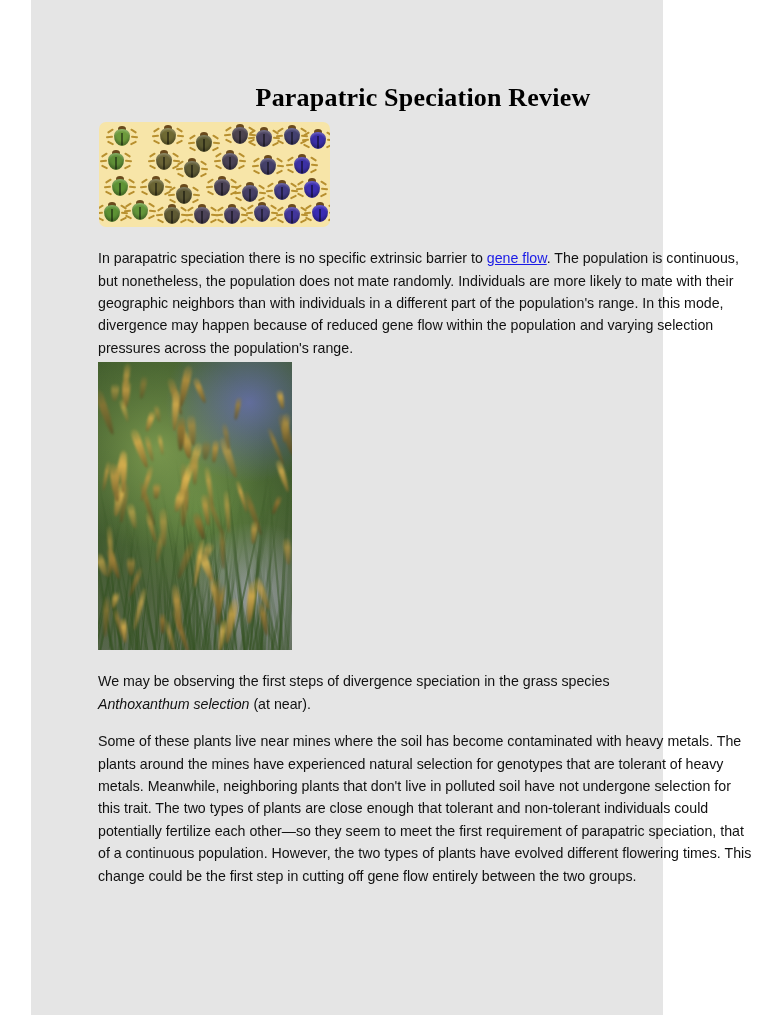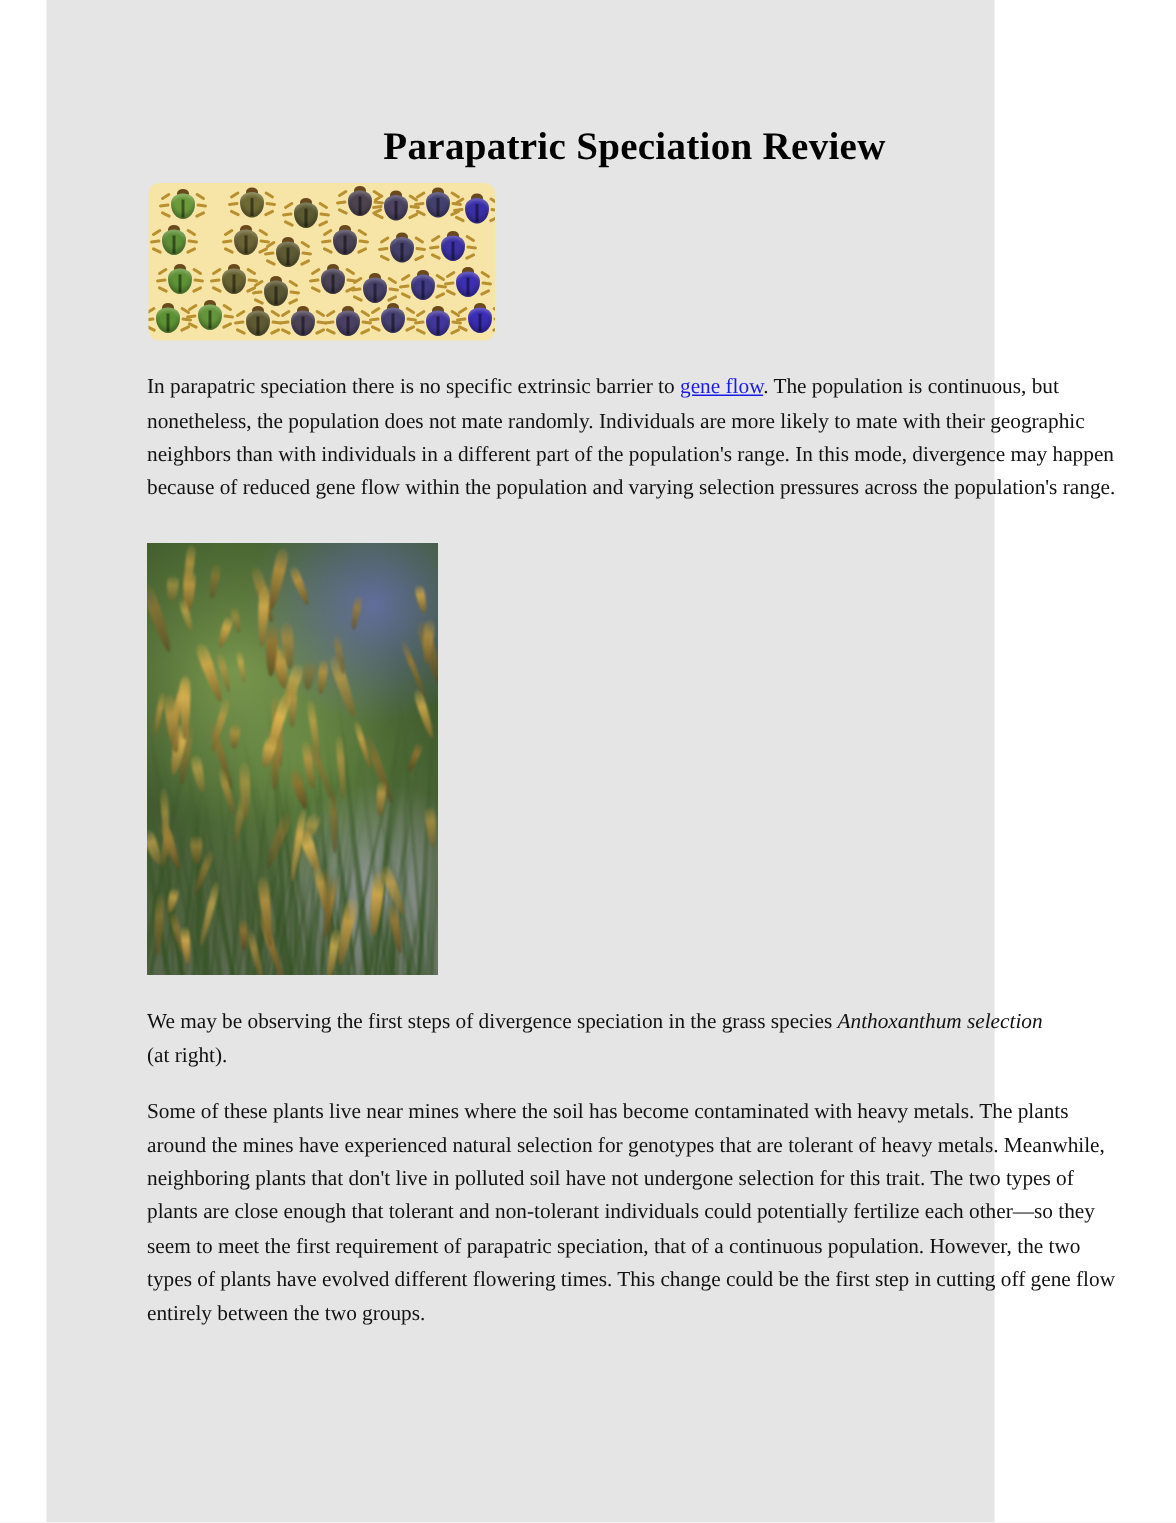--- a/index.html
+++ b/index.html
@@ -137,21 +137,20 @@
     background: radial-gradient(ellipse 120% 90% at 50% 50%, rgba(255,255,255,0.03), rgba(0,0,0,0.18));
   }
 
   
   .para {
     position: absolute;
     font-size: 14.2px;
     line-height: 22.4px;
     color: #111111;
     text-align: left;
-    font-family: Liberation Serif, serif;
   }
   #para-intro  { left: 67px; top: 233px; width: 655px; }
   #caption     { left: 67px; top: 656px; width: 600px; }
   #para-mines  { left: 67px; top: 716px; width: 655px; }
 
   .para a.gene-flow-link {
     color: #1a1ae6;
     text-decoration: underline;
   }
   .sci-name { font-style: italic; }
@@ -685,18 +684,18 @@
       <div class="seed" style="width: 7.98572px; height: 35.2983px; left: 79.324px; top: 54.1242px; background: linear-gradient(rgba(145, 118, 51, 0.15), rgb(145, 118, 51) 35%, rgba(87, 71, 31, 0.85)); transform: rotate(1.59779deg); opacity: 0.94;"></div>
       <div class="seed" style="width: 4.51812px; height: 40.6274px; left: 122.396px; top: 166.203px; background: linear-gradient(rgba(143, 116, 50, 0.15), rgb(143, 116, 50) 35%, rgba(86, 70, 30, 0.85)); transform: rotate(-2.28239deg); opacity: 0.72;"></div>
       <div class="seed" style="width: 4.10335px; height: 30.4641px; left: 5.86953px; top: 99.2719px; background: linear-gradient(rgba(185, 151, 66, 0.15), rgb(185, 151, 66) 35%, rgba(111, 91, 40, 0.85)); transform: rotate(10.6117deg); opacity: 0.83;"></div>
     </div>
 
   <p class="para" id="para-intro">
     <span>In parapatric speciation there is no specific extrinsic barrier to </span><a href="#" class="gene-flow-link">gene flow</a><span>. The population is continuous, but nonetheless, the population does not mate randomly. Individuals are more likely to mate with their geographic neighbors than with individuals in a different part of the population's range. In this mode, divergence may happen because of reduced gene flow within the population and varying selection pressures across the population's range.</span>
   </p>
 
   <p class="para" id="caption">
-    <span>We may be observing the first steps of divergence speciation in the grass species </span><span class="sci-name">Anthoxanthum selection</span><span> (at right).</span>
+    <span>We may be observing the first steps of divergence speciation in the grass species </span><span class="sci-name">Anthoxanthum selection</span><span> (at near).</span>
   </p>
 
   <p class="para" id="para-mines">Some of these plants live near mines where the soil has become contaminated with heavy metals. The plants around the mines have experienced natural selection for genotypes that are tolerant of heavy metals. Meanwhile, neighboring plants that don't live in polluted soil have not undergone selection for this trait. The two types of plants are close enough that tolerant and non-tolerant individuals could potentially fertilize each other—so they seem to meet the first requirement of parapatric speciation, that of a continuous population. However, the two types of plants have evolved different flowering times. This change could be the first step in cutting off gene flow entirely between the two groups.</p>
 
 </div>
 
 </body></html>

